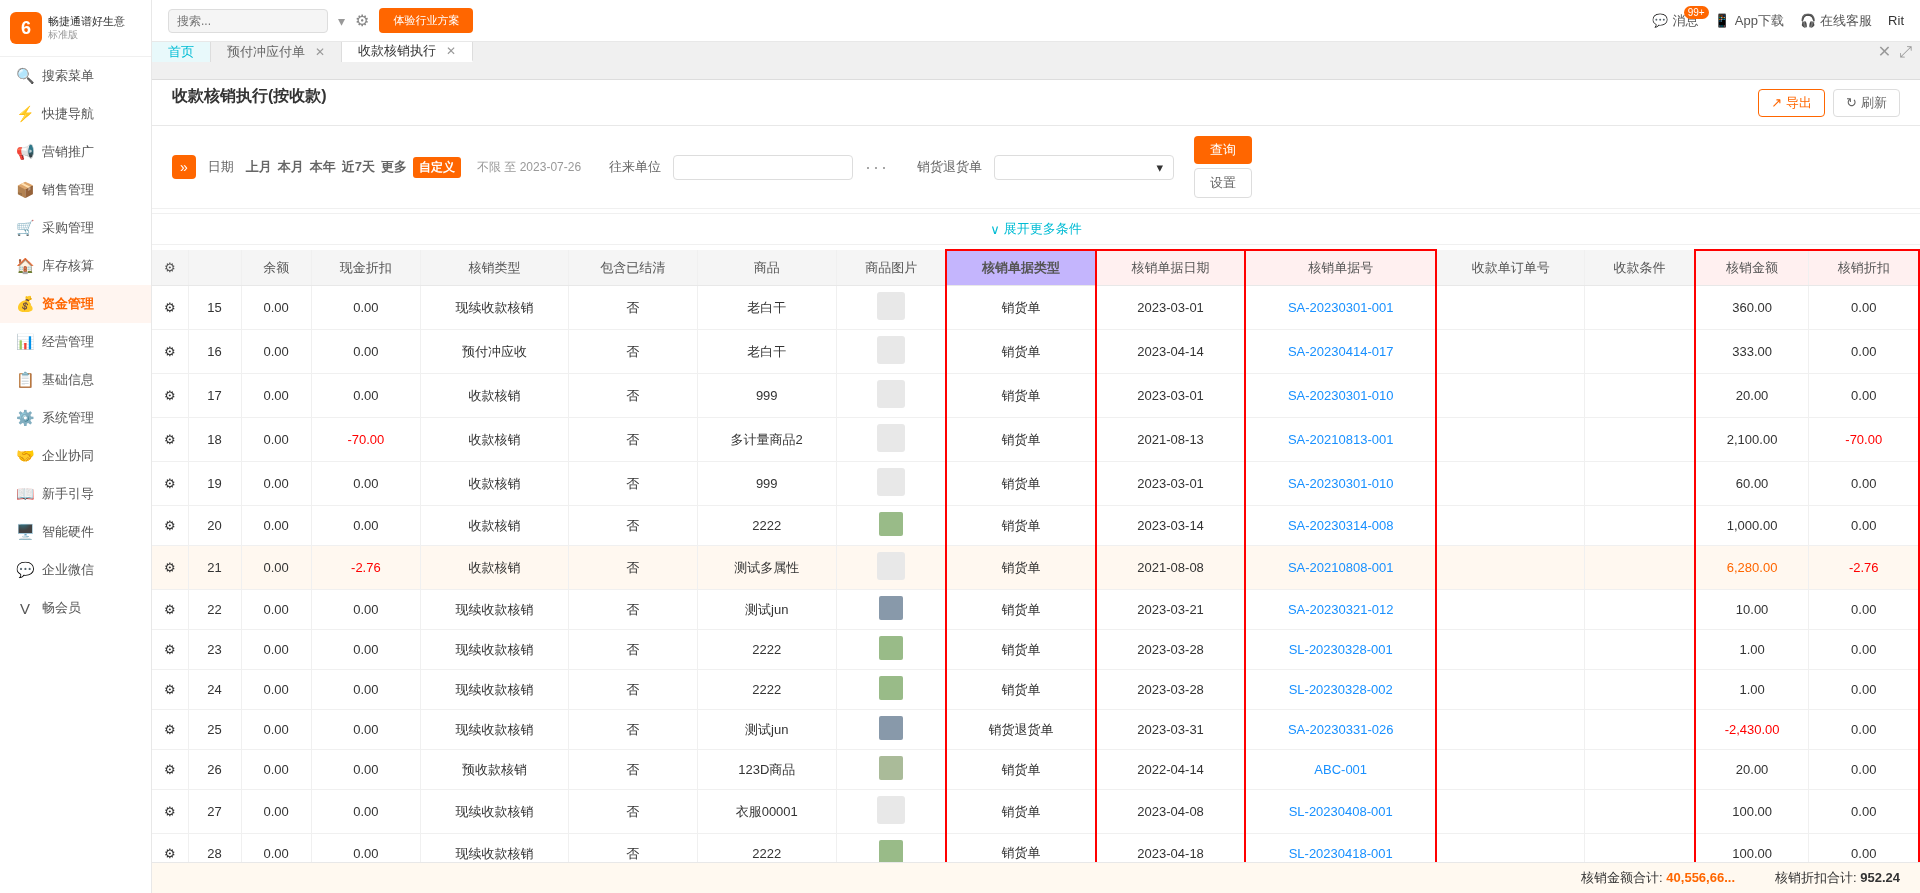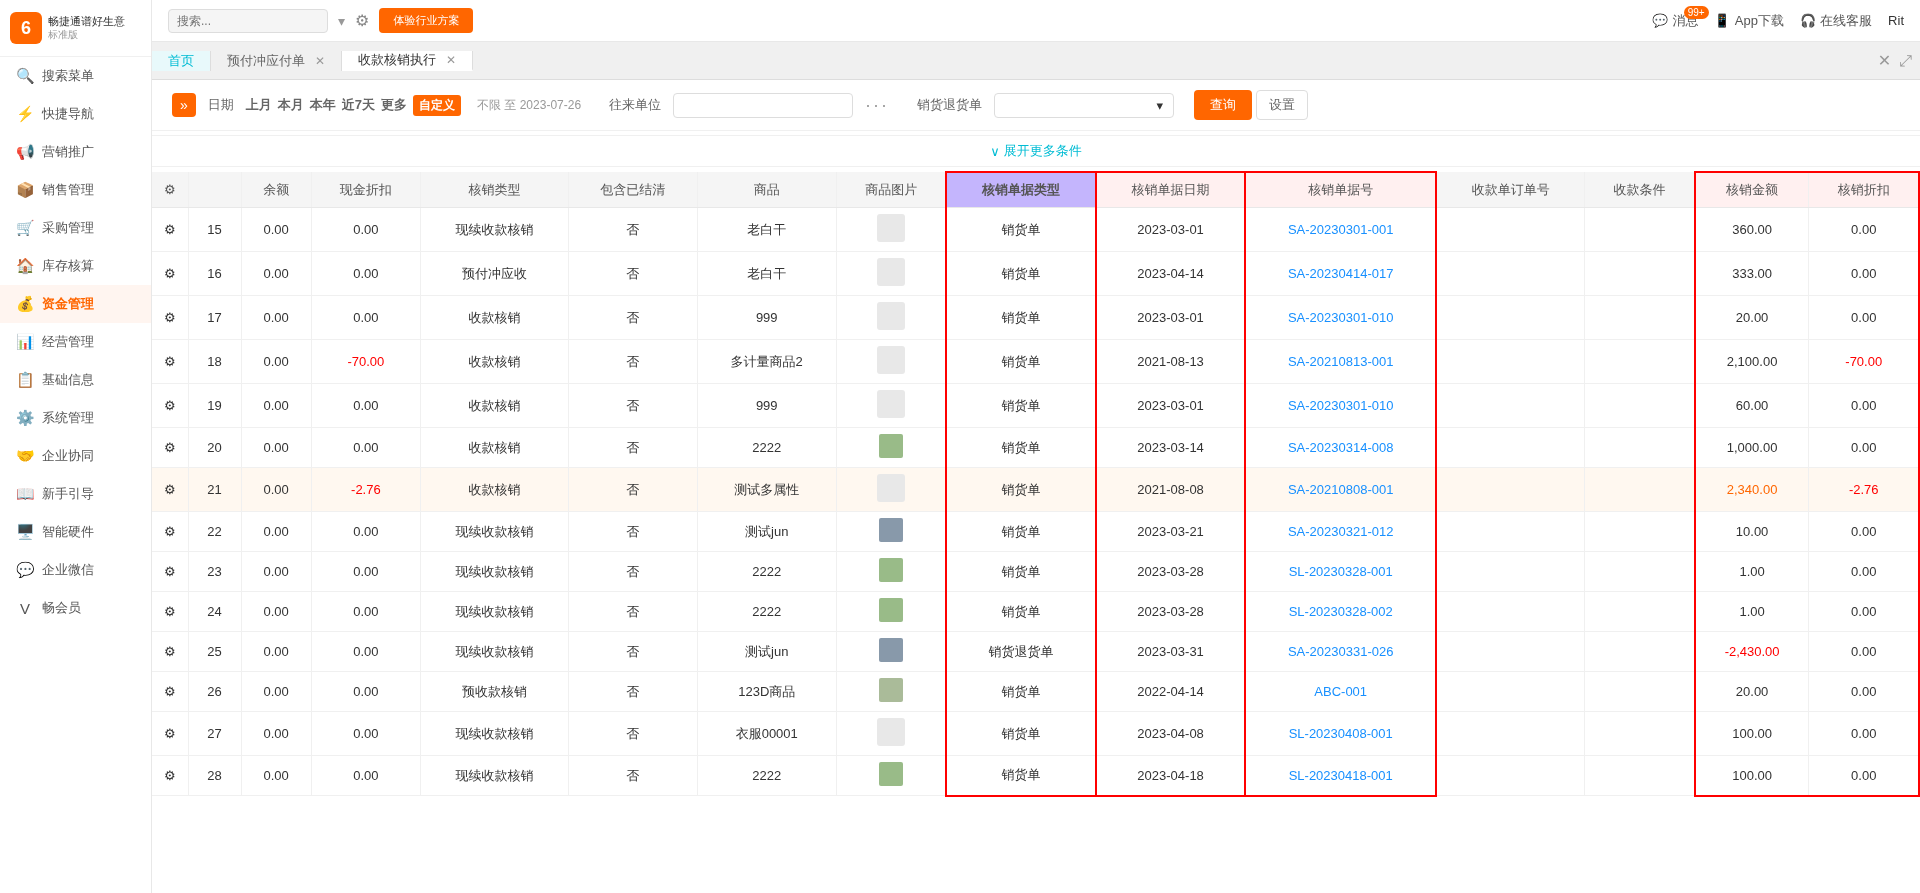--- a/index.html
+++ b/index.html
@@ -20,21 +20,21 @@
     .topbar-input { border: 1px solid #ddd; border-radius: 4px; padding: 4px 8px; font-size: 12px; color: #999; width: 160px; background: #fafafa; }
     .topbar-gear { color: #888; font-size: 16px; cursor: pointer; }
     .topbar-btn-orange { background: #f60; color: #fff; border: none; border-radius: 4px; padding: 5px 14px; font-size: 11px; cursor: pointer; }
     .topbar-right { margin-left: auto; display: flex; align-items: center; gap: 16px; font-size: 13px; color: #555; }
     .topbar-badge { position: relative; display: inline-block; }
     .topbar-badge-dot { background: #f60; color: #fff; font-size: 10px; border-radius: 10px; padding: 1px 4px; position: absolute; top: -6px; right: -10px; }
     .topbar-right-item { display: flex; align-items: center; gap: 4px; cursor: pointer; }
     .topbar-username { color: #333; font-size: 13px; }
 
     
-    .tabs { height: 38px; background: #f0f0f0; display: flex; align-items: center; border-bottom: 1px solid #ddd; }
+    .tabs { height: 38px; background: #f0f0f0; display: flex; align-items: flex-start; border-bottom: 1px solid #ddd; }
     .tab { display: flex; align-items: center; gap: 6px; padding: 0 16px; cursor: pointer; font-size: 13px; color: #666; border-right: 1px solid #ddd; background: #f0f0f0; }
     .tab.active { background: #fff; color: #333; font-weight: 500; border-bottom: 2px solid #fff; }
     .tab-home { color: #00bcd4; font-weight: 500; background: #e8f9fb; }
     .tab-close { font-size: 12px; color: #999; margin-left: 4px; cursor: pointer; }
     .tabs-right { margin-left: auto; display: flex; align-items: center; padding: 0 8px; gap: 8px; }
     .tabs-right-icon { color: #999; font-size: 16px; cursor: pointer; }
 
     
     .page-content { flex: 1; background: #f5f5f5; overflow: hidden; display: flex; flex-direction: column; padding: 0; }
     .page-title { font-size: 16px; font-weight: bold; color: #333; margin-bottom: 12px; }
@@ -214,20 +214,33 @@
         </div>
       </div>
     <div class="tabs-right">
       <span class="tabs-right-icon">✕</span>
       <span class="tabs-right-icon">⤢</span>
     </div>
   </div>
 
   <div class="page-content">
 
+    <div class="header-area">
+      <div class="page-title">收款核销执行(按收款)</div>
+      <div class="action-buttons">
+        <button class="btn-export">
+          <span>↗</span>
+          <span>导出</span>
+        </button>
+        <button class="btn-refresh">
+          <span>↻</span>
+          <span>刷新</span>
+        </button>
+      </div>
+    </div>
 
     <div class="filter-bar">
       <button class="filter-arrow">»</button>
       <span class="filter-label">日期</span>
       <div class="filter-date-links">
         <span class="filter-date-link">上月</span>
         <span class="filter-date-link">本月</span>
         <span class="filter-date-link">本年</span>
         <span class="filter-date-link">近7天</span>
         <span class="filter-date-link">更多</span>
@@ -235,21 +248,21 @@
       </div>
       <div style="font-size:12px;color:#999;margin-left:4px;">不限 至 2023-07-26</div>
       <span class="filter-label" style="margin-left:16px;">往来单位</span>
       <input class="filter-input" type="text" style="">
       <span class="filter-dots">···</span>
       <span class="filter-label" style="margin-left:16px;">销货退货单</span>
       <div class="filter-select" style="min-width:180px;">
         <span></span>
         <span>▾</span>
       </div>
-      <div style="display:flex;flex-direction:row;gap:4px;margin-left:8px;">
+      <div style="display:flex;flex-direction:column;gap:4px;margin-left:8px;">
         <button class="btn-search">查询</button>
         <button class="btn-settings">设置</button>
       </div>
     </div>
 
     <div class="expand-more-bar">
       <span class="expand-more" style="justify-content:center;display:flex;">
         <span style="color:#00bcd4;">∨</span>
         <span style="color:#00bcd4;font-size:13px;">展开更多条件</span>
       </span>
@@ -386,21 +399,21 @@
     <td style="color:red">-2.76</td>
     <td>收款核销</td>
     <td>否</td>
     <td>测试多属性</td>
     <td><span class="img-placeholder"></span></td>
     <td class="col-highlight-type">销货单</td>
     <td class="col-highlight-date">2021-08-08</td>
     <td class="col-highlight-no"><a class="link-cell">SA-20210808-001</a></td>
     <td></td>
     <td></td>
-    <td class="col-highlight-amount" style="color:#f60">2,340.00</td>
+    <td class="col-highlight-amount" style="color:#f60">6,280.00</td>
     <td class="col-highlight-discount" style="color:red">-2.76</td>
   </tr>
             <tr>
     <td><span>⚙</span></td>
     <td>22</td>
     <td>0.00</td>
     <td style="color:">0.00</td>
     <td>现续收款核销</td>
     <td>否</td>
     <td>测试jun</td>
@@ -512,14 +525,24 @@
     <td class="col-highlight-no col-highlight-no-last"><a class="link-cell">SL-20230418-001</a></td>
     <td></td>
     <td></td>
     <td class="col-highlight-amount col-highlight-amount-last" style="color:">100.00</td>
     <td class="col-highlight-discount col-highlight-discount-last" style="color:">0.00</td>
   </tr>
           </tbody>
       </table>
     </div>
 
+    <div class="table-footer">
+      <div class="footer-total">
+        <span>
+          核销金额合计: <span style="color:#f60;font-weight:bold;">40,556,66...</span>
+        </span>
+        <span>
+          核销折扣合计: <span style="font-weight:bold;">952.24</span>
+        </span>
+      </div>
+    </div>
   </div>
 </div>
 
 </body></html>

